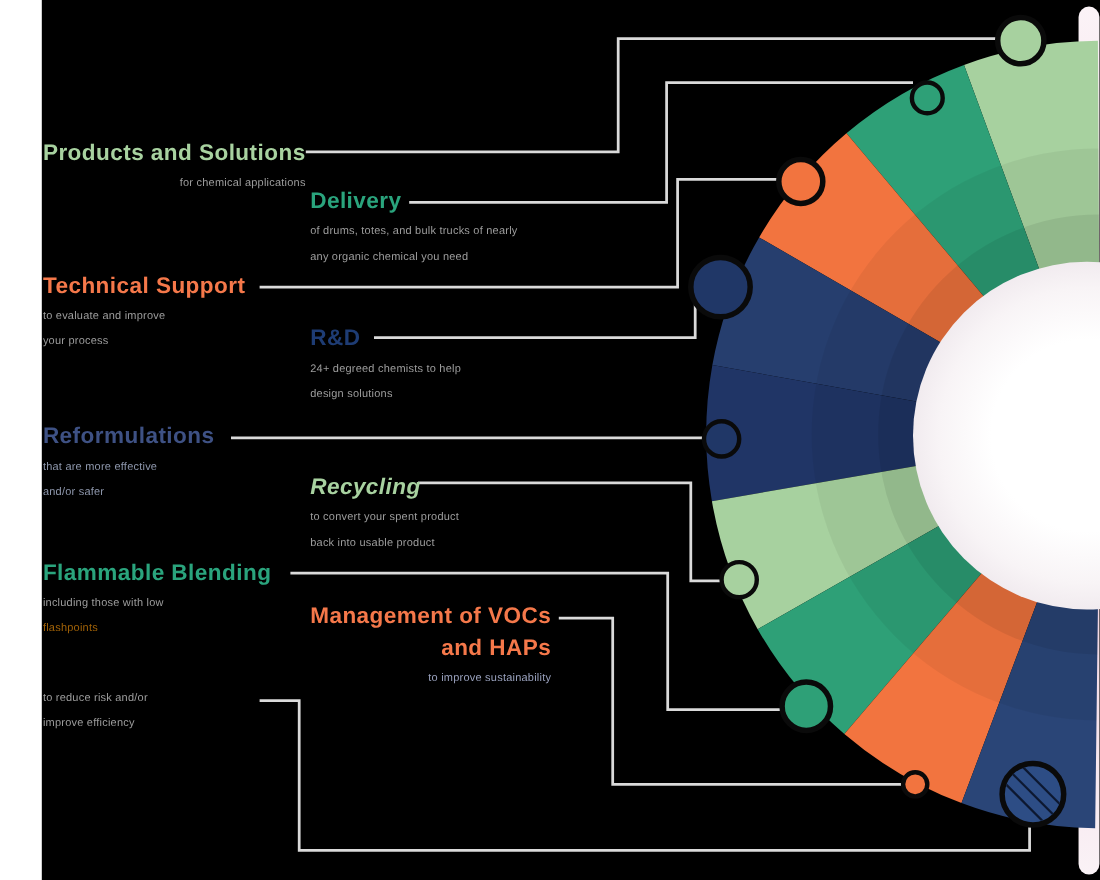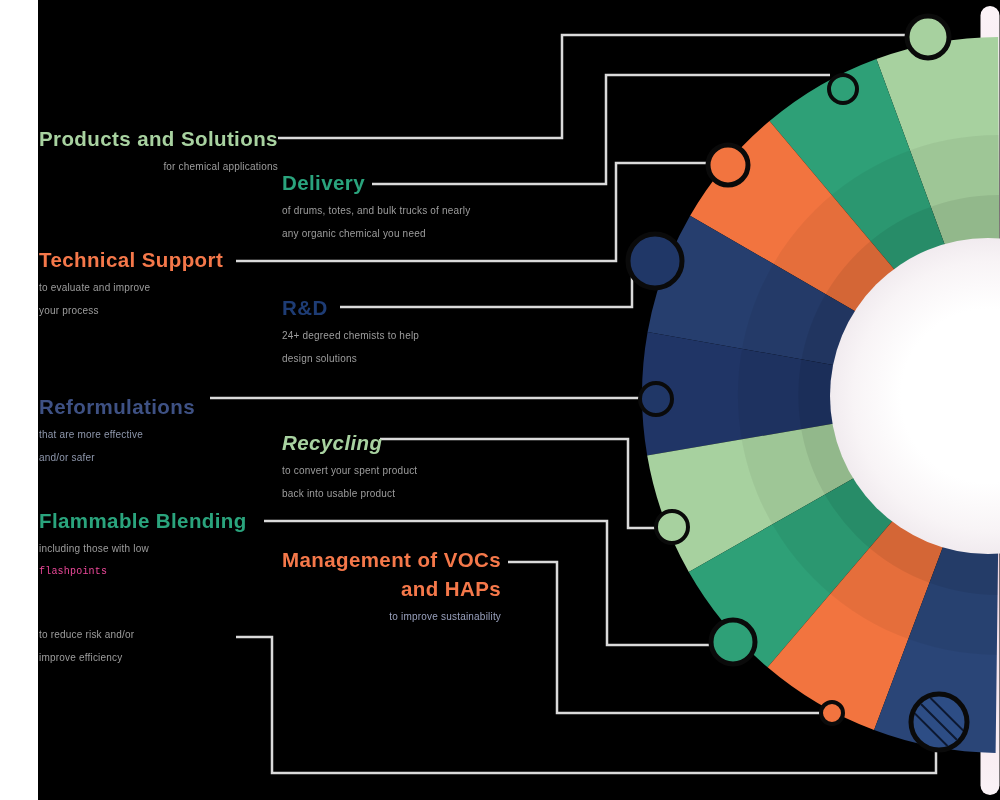--- a/index.html
+++ b/index.html
@@ -111,39 +111,39 @@
         <div class="ld" style="color: rgb(157, 157, 157);">your process</div>
       </div>
     </div>
     <div class="label" style="left: 282px; top: 293px;">
       <div class="lt" style="color: rgb(30, 60, 116);">R&amp;D</div>
       <div class="ldwrap">
         <div class="ld" style="color: rgb(157, 157, 157);">24+ degreed chemists to help</div>
         <div class="ld" style="color: rgb(157, 157, 157);">design solutions</div>
       </div>
     </div>
-    <div class="label" style="left: 39px; top: 392px;">
+    <div class="label" style="left: 39px; top: 382px;">
       <div class="lt" style="color: rgb(62, 81, 132);">Reformulations</div>
       <div class="ldwrap">
         <div class="ld" style="color: rgb(142, 151, 172);">that are more effective</div>
         <div class="ld" style="color: rgb(142, 151, 172);">and/or safer</div>
       </div>
     </div>
     <div class="label" style="left: 282px; top: 428px;">
       <div class="lt" style="color: rgb(168, 210, 160); font-style: italic;">Recycling</div>
       <div class="ldwrap">
         <div class="ld" style="color: rgb(157, 157, 157);">to convert your spent product</div>
         <div class="ld" style="color: rgb(157, 157, 157);">back into usable product</div>
       </div>
     </div>
     <div class="label" style="left: 39px; top: 506px;">
       <div class="lt" style="color: rgb(42, 164, 125);">Flammable Blending</div>
       <div class="ldwrap">
         <div class="ld" style="color: rgb(157, 157, 157);">including those with low</div>
-        <div class="ld" style="color: #ec4899; font-family: Liberation Mono, monospace;">flashpoints</div>
+        <div class="ld" style="color: #a16207;">flashpoints</div>
       </div>
     </div>
     <div class="label" style="left: 282px; top: 545px; text-align: right;">
       <div class="lt" style="color: rgb(245, 120, 74);">Management of VOCs</div>
       <div class="lt" style="color: rgb(245, 120, 74);">and HAPs</div>
       <div class="ldwrap">
         <div class="ld" style="color: rgb(153, 161, 189);">to improve sustainability</div>
       </div>
     </div>
     <div class="label" style="left: 39px; top: 621px;">

